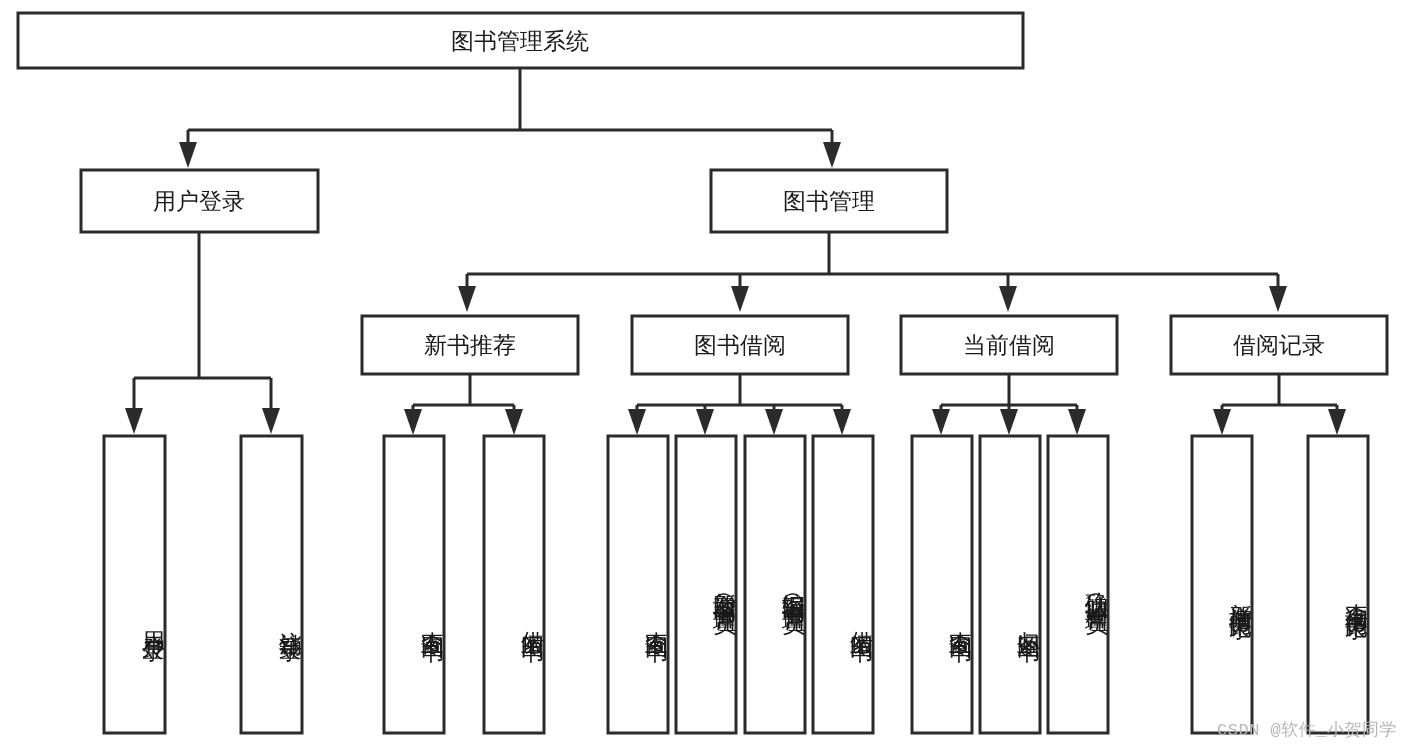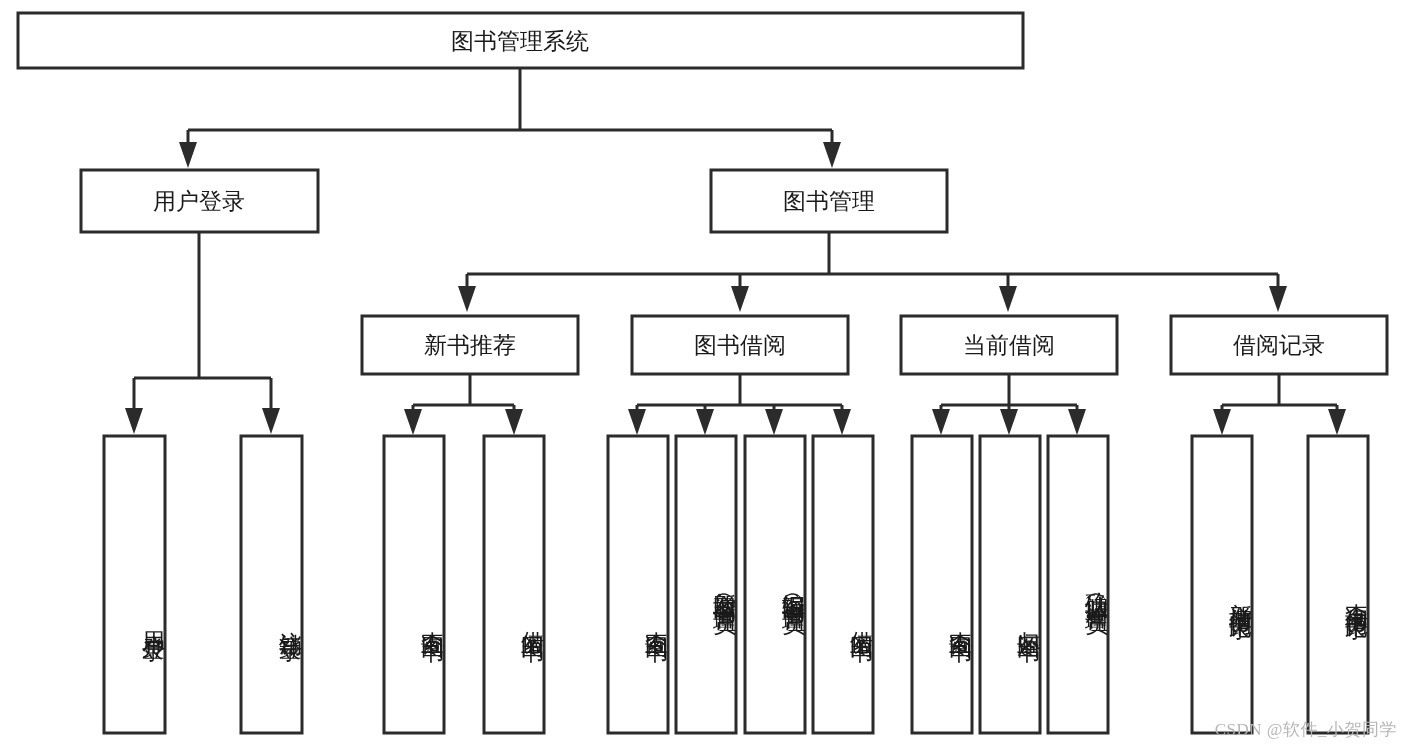--- a/index.html
+++ b/index.html
@@ -62,21 +62,21 @@
     white-space: nowrap;
     display: flex;
     align-items: flex-start;
     justify-content: center;
     pointer-events: none;
   }
   #watermark {
     position: absolute;
     right: 8px;
     bottom: 6px;
-    font-family: Liberation Serif, serif;
+    font-family: Liberation Mono, monospace;
     font-size: 17px;
     color: #b7b7b7;
     letter-spacing: 0.5px;
     white-space: nowrap;
   }
 </style>
 </head>
 <body>
 
 <div id="diagram-root">

